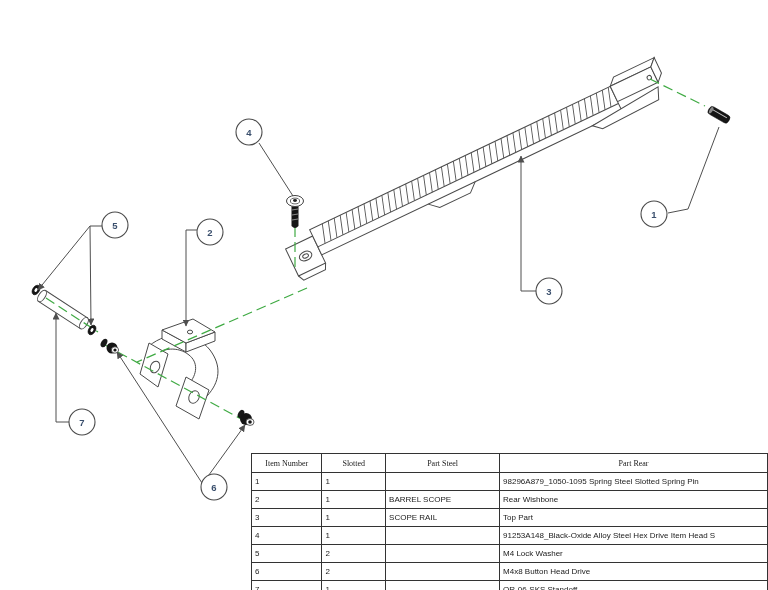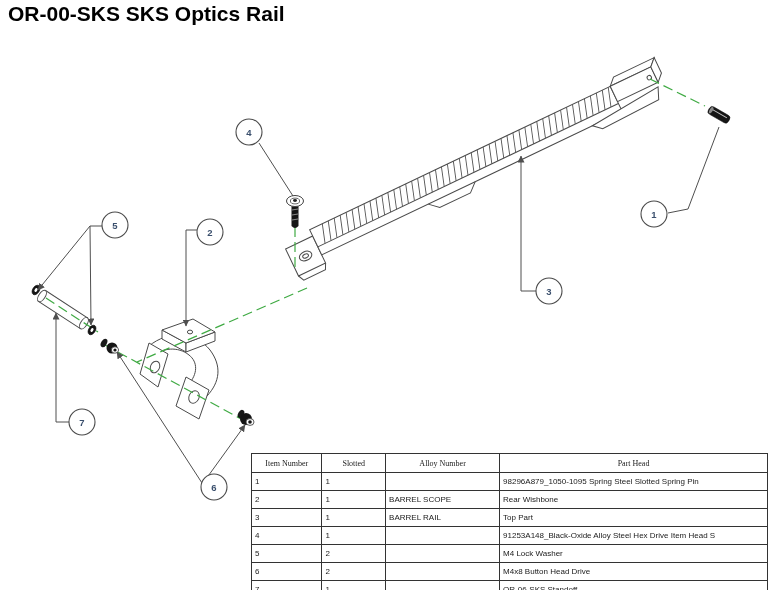--- a/index.html
+++ b/index.html
@@ -13,21 +13,20 @@
   table.bom th,table.bom td{border:1px solid #333;font-size:8px;color:#1a1a1a;
             height:17px;padding:0 2px 0 3px;text-align:left;white-space:nowrap;
             overflow:hidden;font-weight:normal;}
   table.bom th{text-align:center;height:18px;padding:0;font-family:Liberation Serif, serif;}
 </style>
 </head>
 <body>
 
 <div class="wrap">
 
-  <h1 class="title">OR-00-SKS SKS Optics Rail</h1>
 
   <svg class="drawing" width="768" height="590" viewBox="0 0 768 590">
     <defs>
       <marker id="arr" markerWidth="7" markerHeight="7" refX="6.5" refY="3.5" orient="auto" markerUnits="userSpaceOnUse">
         <path d="M0,0 L7,3.5 L0,7 Z" fill="#4f4f4f"></path>
       </marker>
     </defs>
 
     <g transform="translate(307,252) rotate(-25.5)" fill="#fff" stroke="#4a4a4a" stroke-width="1">
 
@@ -162,41 +161,41 @@
     <colgroup>
       <col style="width:78px">
         <col style="width:75px">
         <col style="width:127px">
         <col style="width:282px">
     </colgroup>
     <thead>
       <tr>
         <th>Item Number</th>
         <th>Slotted</th>
-        <th>Alloy Number</th>
-        <th>Part Head</th>
+        <th>Part Steel</th>
+        <th>Part Rear</th>
       </tr>
     </thead>
     <tbody>
       <tr>
         <td>1</td>
         <td>1</td>
         <td></td>
         <td>98296A879_1050-1095 Spring Steel Slotted Spring Pin</td>
       </tr>
       <tr>
         <td>2</td>
         <td>1</td>
         <td>BARREL SCOPE</td>
         <td>Rear Wishbone</td>
       </tr>
       <tr>
         <td>3</td>
         <td>1</td>
-        <td>BARREL RAIL</td>
+        <td>SCOPE RAIL</td>
         <td>Top Part</td>
       </tr>
       <tr>
         <td>4</td>
         <td>1</td>
         <td></td>
         <td>91253A148_Black-Oxide Alloy Steel Hex Drive Item Head S</td>
       </tr>
       <tr>
         <td>5</td>

